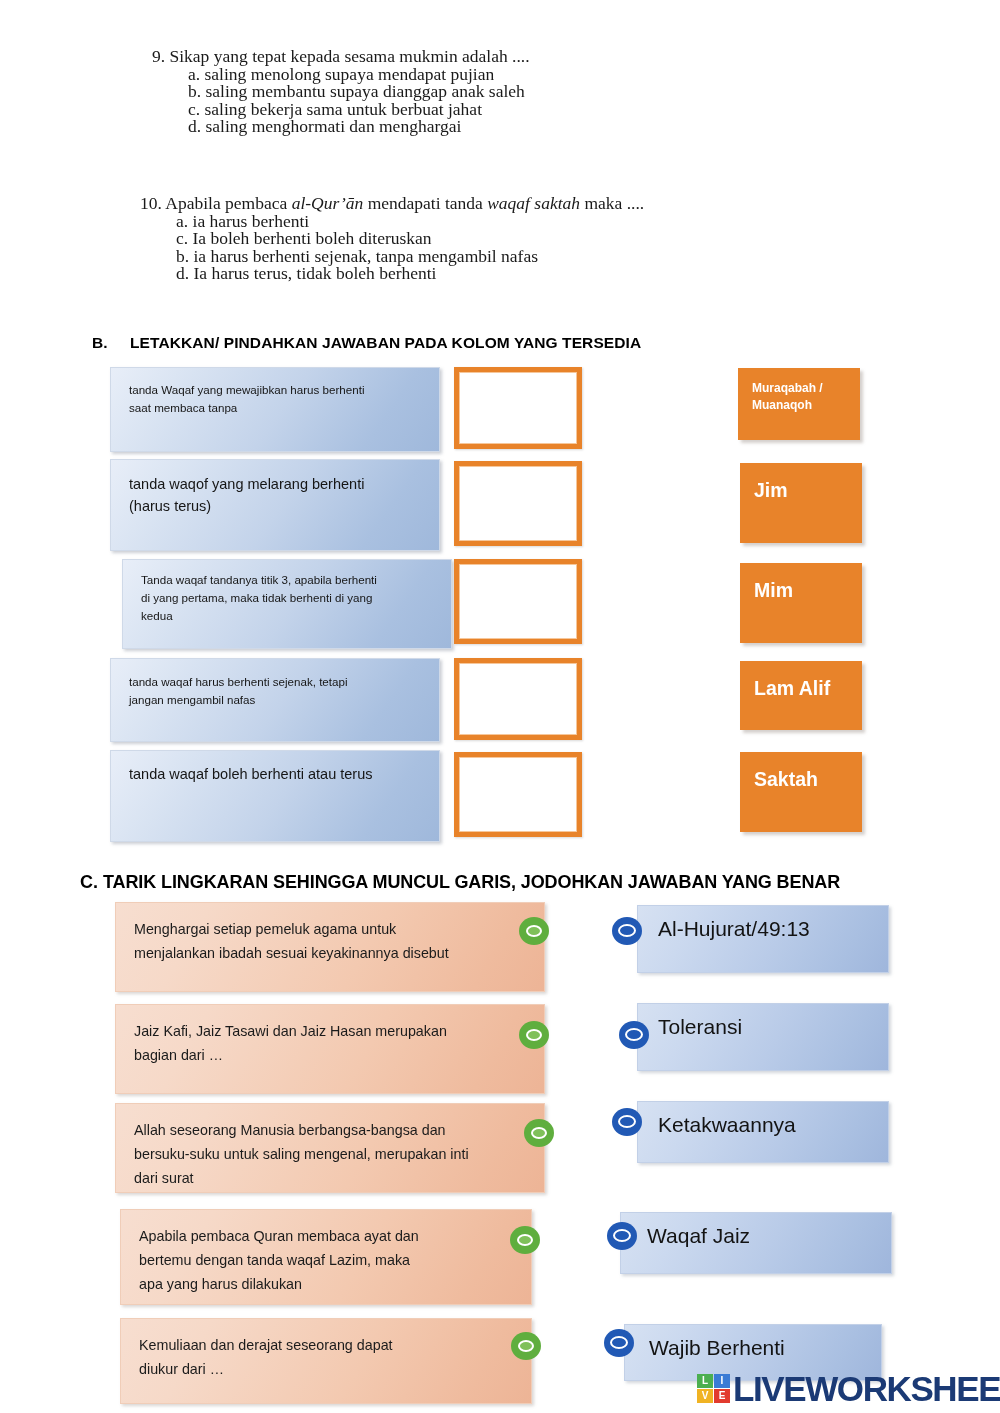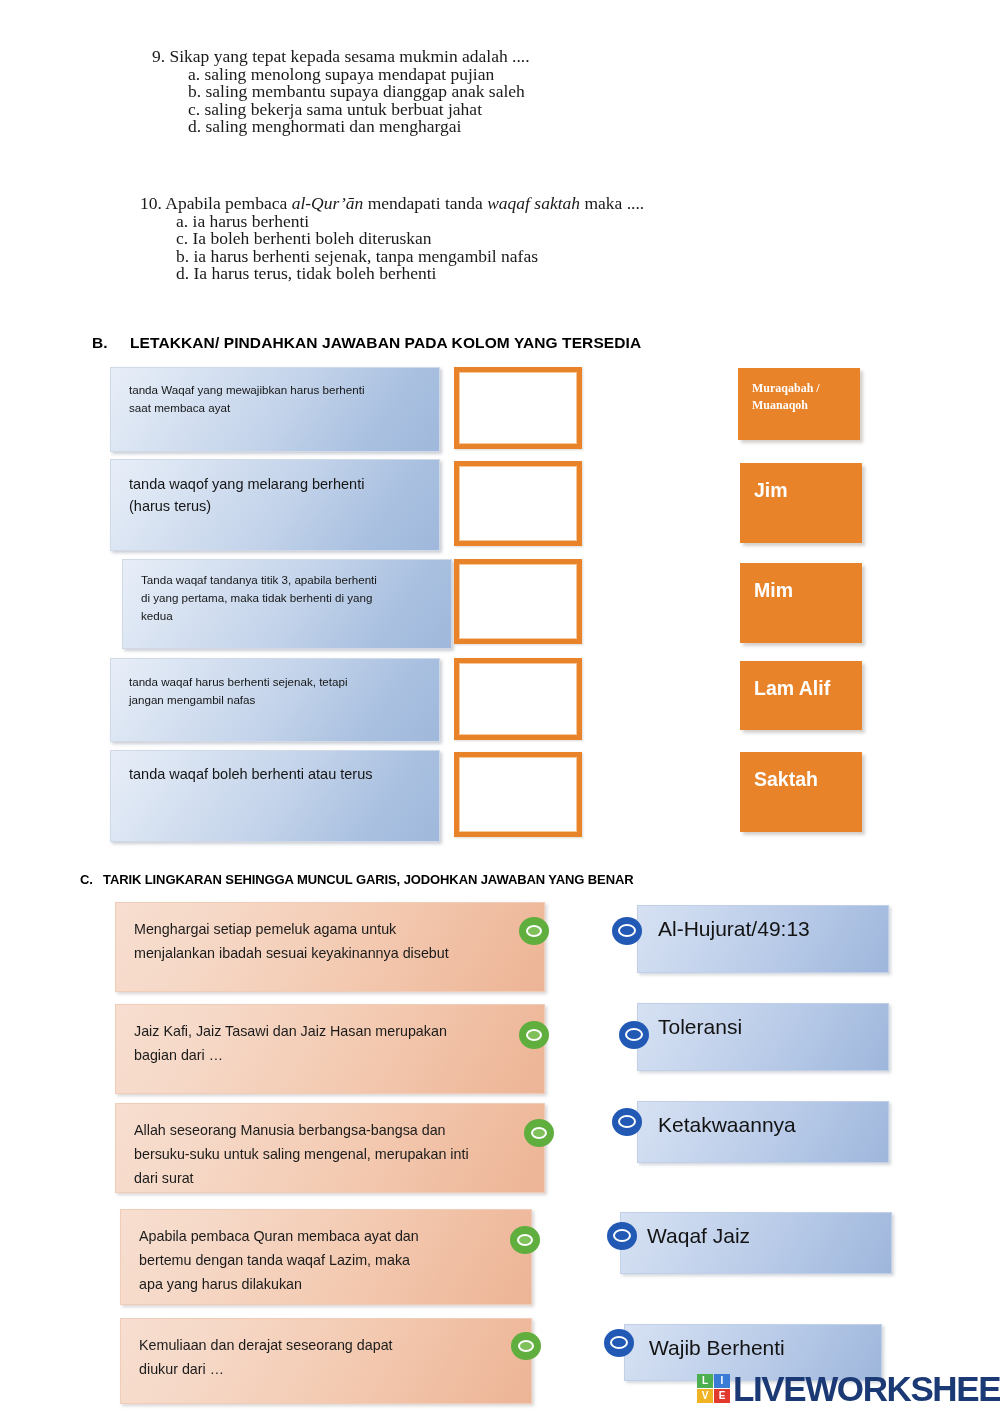--- a/index.html
+++ b/index.html
@@ -32,21 +32,21 @@
   
   .sec-head {
     position: absolute;
     font-family: "Liberation Sans", sans-serif;
     font-weight: bold;
     color: #000;
     white-space: nowrap;
   }
   .sec-head-b { left: 92px; top: 334px; font-size: 15.5px; letter-spacing: .1px; }
   .sec-head-b .letter { display:inline-block; width: 38px; }
-  .sec-head-c { left: 80px; top: 872px; font-size: 13px; letter-spacing: -0.1px; }
+  .sec-head-c { left: 80px; top: 872px; font-size: 18px; letter-spacing: -0.1px; }
   .sec-head-c .letter { display:inline-block; width: 23px; }
 
   
   .bluebox {
     position: absolute;
     background: linear-gradient(125deg,#e8eef8 0%,#dbe5f3 18%,#c3d3ea 52%,#a9c0e0 80%,#9fb8db 100%);
     border: 1px solid #cfd9e8;
     box-shadow: 2px 2px 3px rgba(120,130,145,.38);
     color: #161616;
     font-family: "Liberation Sans", sans-serif;
@@ -104,21 +104,21 @@
     box-shadow: 3px 3px 3px rgba(160,150,145,.45);
     overflow: hidden;
   }
   .orangetile .lbl {
     position: absolute;
     left: 14px;
     right: 8px;
     top: 12px;
     line-height: 1.42;
   }
-  .ot1 { left:738px; top:368px; height:72px;font-family:Liberation Serif, serif; }
+  .ot1 { left:738px; top:368px; height:72px; }
   .ot1 .lbl { font-size: 12px; }
   .ot2 { left:740px; top:463px; height:80px; }
   .ot2 .lbl { font-size: 19.5px; top: 14px; }
   .ot3 { left:740px; top:563px; height:80px; }
   .ot3 .lbl { font-size: 19.5px; top: 14px; }
   .ot4 { left:740px; top:661px; height:69px; }
   .ot4 .lbl { font-size: 19.5px; top: 14px; }
   .ot5 { left:740px; top:752px; height:80px; }
   .ot5 .lbl { font-size: 19.5px; top: 14px; }
 
@@ -274,21 +274,21 @@
     <div class="mcq-opt indent">d. Ia harus terus, tidak boleh berhenti</div>
   </div>
 
   <div class="sec-head sec-head-b">
     <span class="letter">B.</span><span>LETAKKAN/ PINDAHKAN JAWABAN PADA KOLOM YANG TERSEDIA</span>
   </div>
 
   <div class="bluebox bb1">
     <div class="txt">
       <div>tanda Waqaf yang mewajibkan harus berhenti</div>
-      <div>saat membaca ayat</div>
+      <div>saat membaca tanpa</div>
     </div>
   </div>
   <div class="bluebox bb2">
     <div class="txt">
       <div>tanda waqof yang melarang berhenti</div>
       <div>(harus terus)</div>
     </div>
   </div>
   <div class="bluebox bb3">
     <div class="txt">

